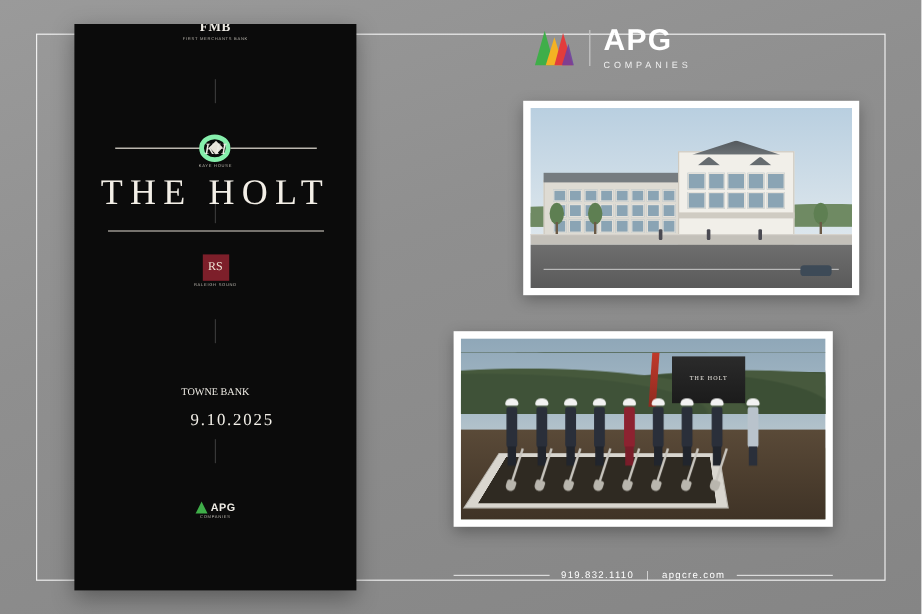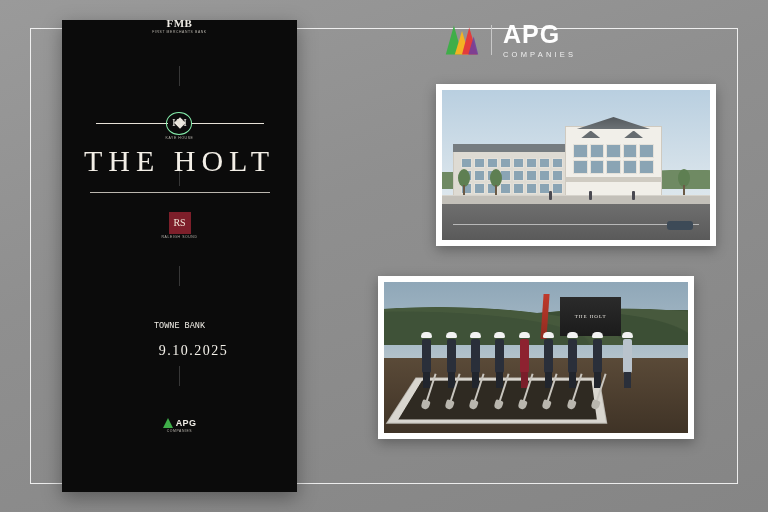--- a/index.html
+++ b/index.html
@@ -136,37 +136,38 @@
   }
   .sp .sub {
     margin-top: 2px;
     font-size: 3.4px;
     letter-spacing: 0.6px;
     color: #bdb9b1;
     white-space: nowrap;
   }
   .sp-divider { width: 1px; height: 20px; background: rgba(255,255,255,0.18); }
   .sp.kh .kh-box {
-    border: 1px solid #86efac;
+    border: 4px solid #86efac;
     border-radius: 50%;
     width: 26px; height: 26px;
     display: flex; align-items: center; justify-content: center;
     font-family: "Liberation Serif", serif;
-    font-size: 10px;
+    font-size: 13px;
+    font-style: italic;
   }
   .sp.rs .crest {
     width: 22px; height: 22px;
     background: #7d1f2a;
     display: flex; align-items: center; justify-content: center;
     font-family: "Liberation Serif", serif;
     font-size: 10px;
     color: #f1e7d8;
   }
   .sp.towne .tb {
-    font-family: Liberation Mono, monospace;
+    font-family: Liberation Serif, serif;
     font-size: 8.5px;
     text-align: center;
     line-height: 1.05;
   }
   .sp.apg .apgrow { display: flex; align-items: center; gap: 3px; }
   .sp.apg .tri {
     width: 0; height: 0;
     border-left: 5px solid transparent;
     border-right: 5px solid transparent;
     border-bottom: 10px solid #3fae49;
@@ -573,14 +574,21 @@
       <div class="shovel" style="left:23%;"></div>
       <div class="shovel" style="left:31%;"></div>
       <div class="shovel" style="left:39%;"></div>
       <div class="shovel" style="left:47%;"></div>
       <div class="shovel" style="left:55%;"></div>
       <div class="shovel" style="left:63%;"></div>
       <div class="shovel" style="left:71%;"></div>
     </div>
   </div>
 
+  <div class="footer">
+    <div class="rule"></div>
+    <div class="txt">919.832.1110</div>
+    <div class="txt sep">|</div>
+    <div class="txt">apgcre.com</div>
+    <div class="rule"></div>
+  </div>
 
 </div>
 
 </body></html>

